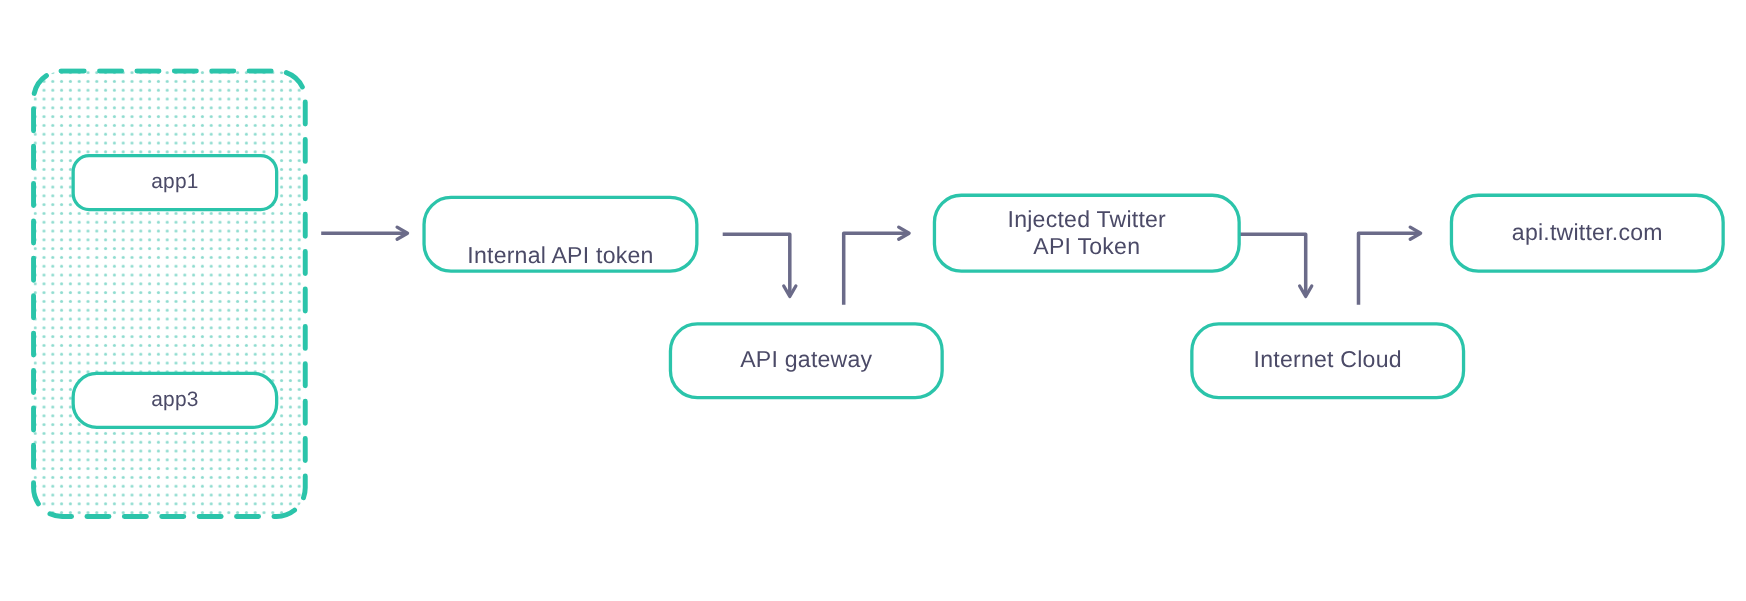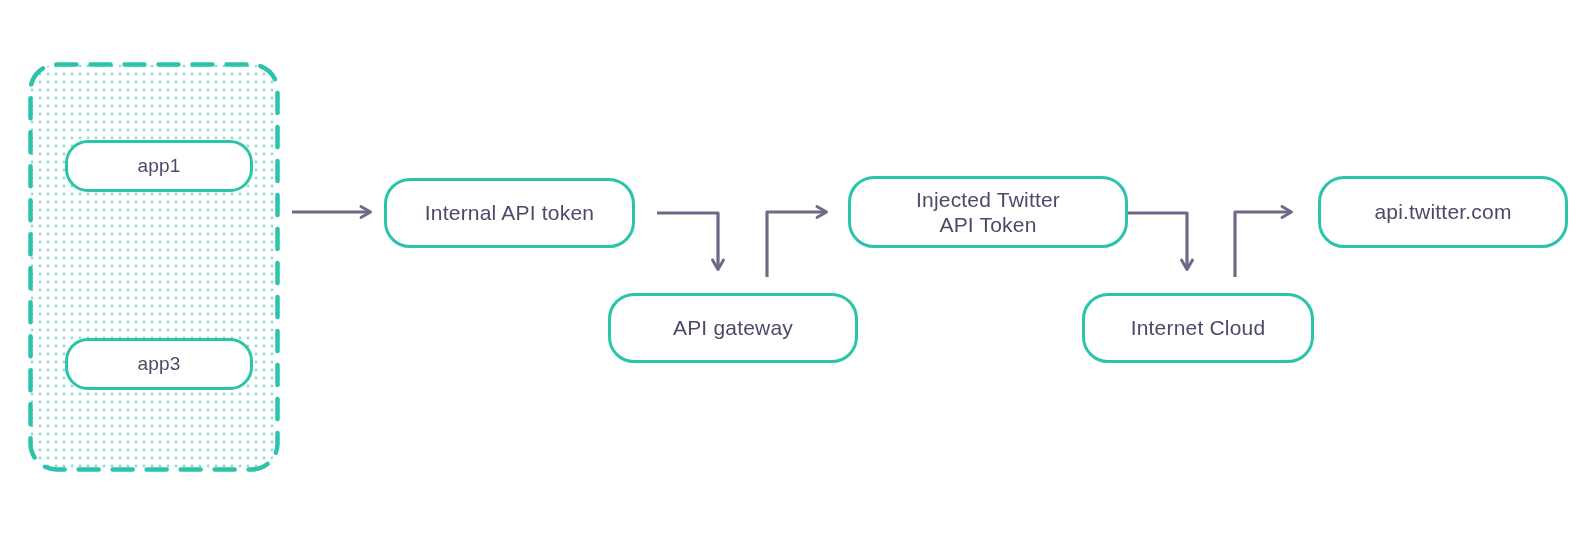--- a/index.html
+++ b/index.html
@@ -33,21 +33,21 @@
     left: 37px;
     width: 182px;
     height: 46px;
     background: #ffffff;
     border: 3px solid #2bc4aa;
     border-radius: 23px;
     display: flex;
     align-items: center;
     justify-content: center;
   }
-  .app-box.a1 { top: 78px; }
+  .app-box.a1 { top: 78px; border-radius: 16px; }
   .app-box.a2 { top: 178px; }
   .app-box.a3 { top: 276px; text-align: right; }
   .app-label {
     color: #4b4a67;
     font-size: 19px;
     letter-spacing: 0.2px;
   }
   
   .node {
     position: absolute;
@@ -61,24 +61,24 @@
     box-sizing: border-box;
   }
   .node-label {
     color: #4b4a67;
     font-size: 21px;
     line-height: 1.2;
     text-align: center;
     white-space: pre-line;
     letter-spacing: 0.2px;
   }
-  .node.internal  { left: 384px;  top: 178px; width: 251px; }
+  .node.internal  { left: 384px;  top: 178px; width: 251px; align-items: flex-end; }
   .node.gateway   { left: 608px;  top: 293px; width: 250px; }
   .node.injected  { left: 848px;  top: 176px; width: 280px; height: 72px; }
-  .node.cloud     { left: 1082px; top: 293px; width: 232px; }
+  .node.cloud     { left: 1082px; top: 293px; width: 250px; }
   .node.twitter   { left: 1318px; top: 176px; width: 250px; height: 72px; align-items: center; }
   
   .arrows {
     position: absolute;
     left: 0;
     top: 0;
     pointer-events: none;
   }
 </style>
 </head>

